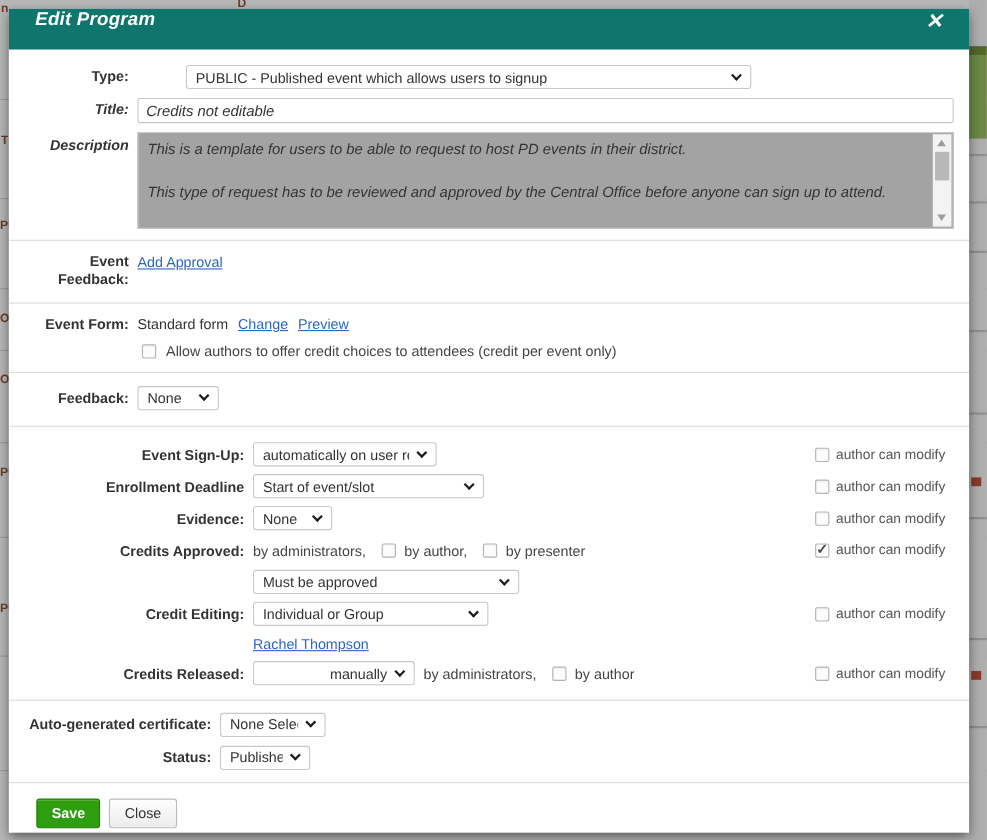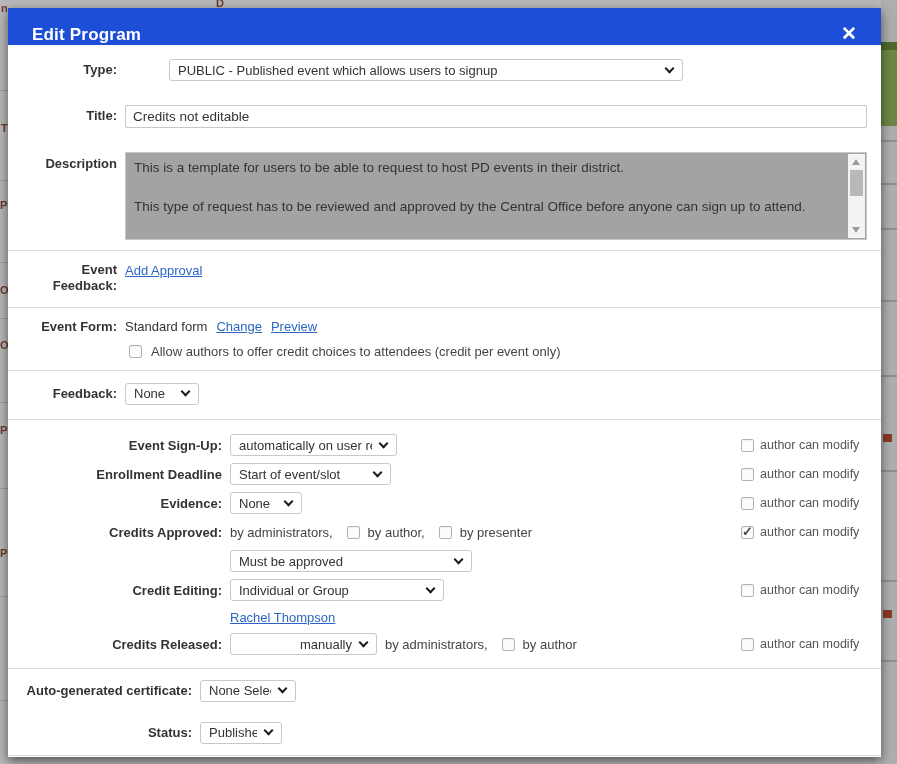--- a/index.html
+++ b/index.html
@@ -23,23 +23,23 @@
   .bd-right .redmark { position: absolute; left: 2px; width: 9px; height: 8px; background: #8a3a2a; }
 
   
   .modal {
     position: absolute; left: 8px; top: 8px; width: 873px; height: 749px;
     background: #ffffff;
     box-shadow: 0 4px 10px rgba(0,0,0,0.55);
     display: flex; flex-direction: column;
   }
   .modal-header {
-    height: 37px; background: #1d4ed8; color: #fff;
-    display: flex; align-items: flex-end;
-    padding: 0 20px 0 24px; flex: none;
+    height: 37px; background: #0f766e; color: #fff;
+    display: flex; align-items: flex-start;
+    padding: 0 20px 0 24px; flex: none; font-style: italic;
   }
   .modal-title { font-size: 17px; font-weight: bold; letter-spacing: .2px; }
   .modal-close {
     margin-left: auto; font-size: 19px; line-height: 1; color: #fff;
     cursor: pointer; font-weight: bold; padding: 2px 4px;
   }
   .modal-body { flex: 1; overflow: hidden; font-size: 13px; }
 
   hr.sep { border: none; border-top: 1px solid #dcdcdc; margin: 0; }
 
@@ -95,21 +95,21 @@
   }
   .cbx.checked::after {
     content: "✓"; position: absolute; left: 0px; top: -3px;
     font-size: 13px; font-weight: bold; color: #4c4c4c;
   }
 
   a.lnk { color: #2b66c4; text-decoration: underline; cursor: pointer; }
 
   
   .sec-top { padding: 14px 0 10px 0; }
-  .sec-top .row + .row { margin-top: 24px; }
+  .sec-top .row + .row { margin-top: 8px; font-style: italic; }
   .row-desc { align-items: flex-start; }
   .row-desc .lbl1 { padding-top: 4px; }
 
   .sec-appr { padding: 11px 0 12px 0; }
   .sec-eform { padding: 11px 0 11px 0; }
   .sec-eform .cbx-row { margin-top: 9px; }
   .sec-fb { padding: 12px 0 14px 0; }
 
   .sec-main { padding: 11px 0 9px 0; }
   .mrow { display: flex; align-items: center; min-height: 29px; }
@@ -121,21 +121,21 @@
   .modcol {
     flex: none; width: 128px; margin-right: 12px;
     display: flex; align-items: center; gap: 6px;
     color: #555; font-size: 12.5px;
   }
   .inline-cbx-label { color: #444; font-size: 13px; }
   .gap14 { width: 14px; flex: none; }
   .gap8 { width: 8px; flex: none; }
 
   .sec-bottom { padding: 11px 0 11px 0; }
-  .sec-bottom .row + .row { margin-top: 20px; }
+  .sec-bottom .row + .row { margin-top: 8px; }
   .lbl3 {
     width: 192px; flex: none; text-align: right; padding-right: 8px;
     font-weight: bold; color: #333; font-size: 13px;
   }
 
   .footer { padding: 14px 0 0 25px; display: flex; gap: 8px; }
   .btn {
     height: 27px; border-radius: 3px; font-size: 13px; padding: 0 13px;
     display: inline-flex; align-items: center; cursor: pointer;
   }
@@ -288,21 +288,21 @@
         </div>
         <div class="modcol">
           <span class="cbx"></span>
           <span>author can modify</span>
         </div>
       </div>
 
       <div class="mrow">
         <div class="lbl2">Enrollment Deadline</div>
         <div class="mcontent">
-          <div class="sel" style="width:161px;">
+          <div class="sel" style="width:210px;">
             <span class="sel-text">Start of event/slot</span>
             <span class="chev"></span>
           </div>
         </div>
         <div class="modcol">
           <span class="cbx"></span>
           <span>author can modify</span>
         </div>
       </div>
 

